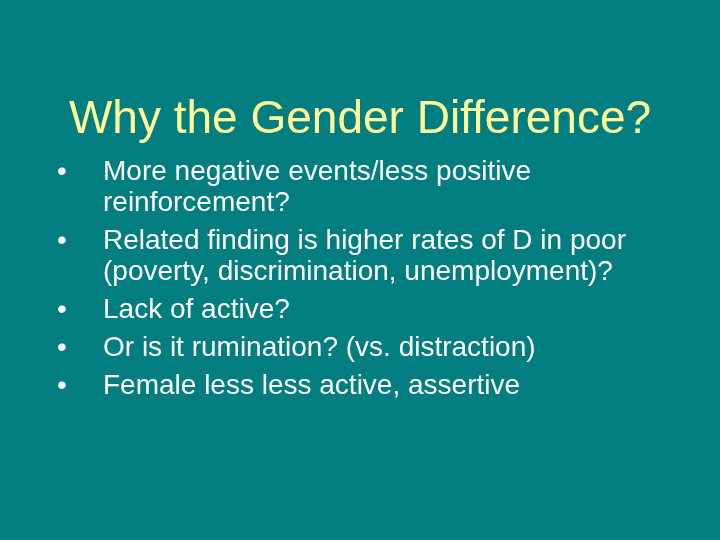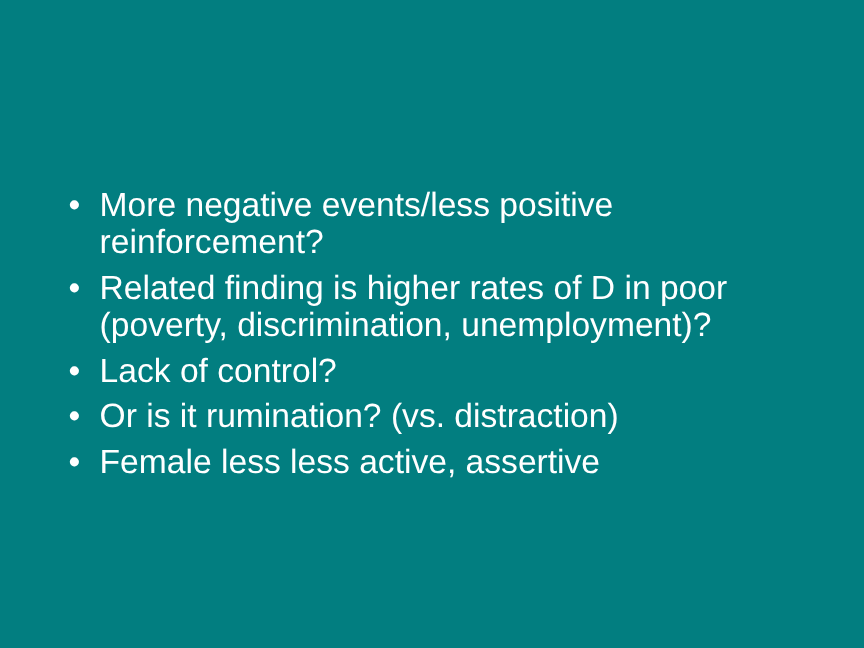--- a/index.html
+++ b/index.html
@@ -65,45 +65,47 @@
     width: 20px;
     font-size: 28px;
     line-height: 31px;
     color: #ffffff;
     text-align: left;
   }
 
   #body-list .bullet-text {
     display: block;
     white-space: pre-line;
+    margin-left: 20px;
   }
 </style>
 </head>
 <body>
 
 <div id="slide" style="background: rgb(2, 126, 128);">
 
+  <h1 id="slide-title" style="color: rgb(255, 255, 153);">Why the Gender Difference?</h1>
 
   <ul id="body-list" style="color: rgb(255, 255, 255);">
 
     <li class="bullet-row">
       <span class="bullet-glyph">•</span>
       <span class="bullet-text">More negative events/less positive
 reinforcement?</span>
     </li>
 
     <li class="bullet-row">
       <span class="bullet-glyph">•</span>
       <span class="bullet-text">Related finding is higher rates of D in poor
 (poverty, discrimination, unemployment)?</span>
     </li>
 
     <li class="bullet-row">
       <span class="bullet-glyph">•</span>
-      <span class="bullet-text">Lack of control?</span>
+      <span class="bullet-text">Lack of active?</span>
     </li>
 
     <li class="bullet-row">
       <span class="bullet-glyph">•</span>
       <span class="bullet-text">Or is it rumination? (vs. distraction)</span>
     </li>
 
     <li class="bullet-row">
       <span class="bullet-glyph">•</span>
       <span class="bullet-text">Female less less active, assertive</span>

